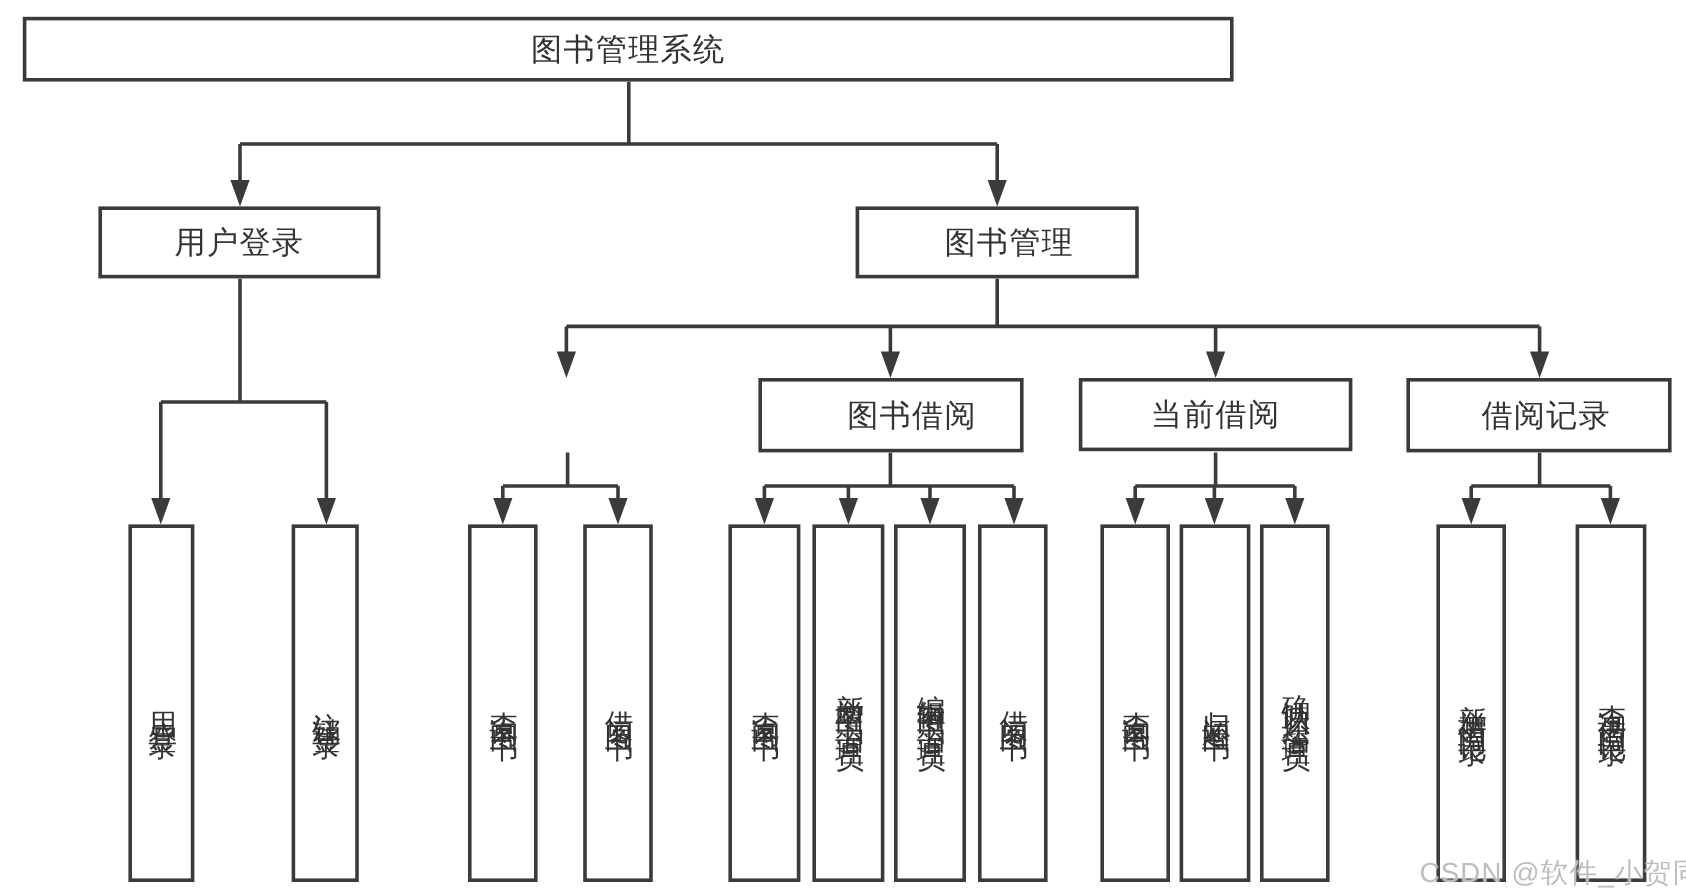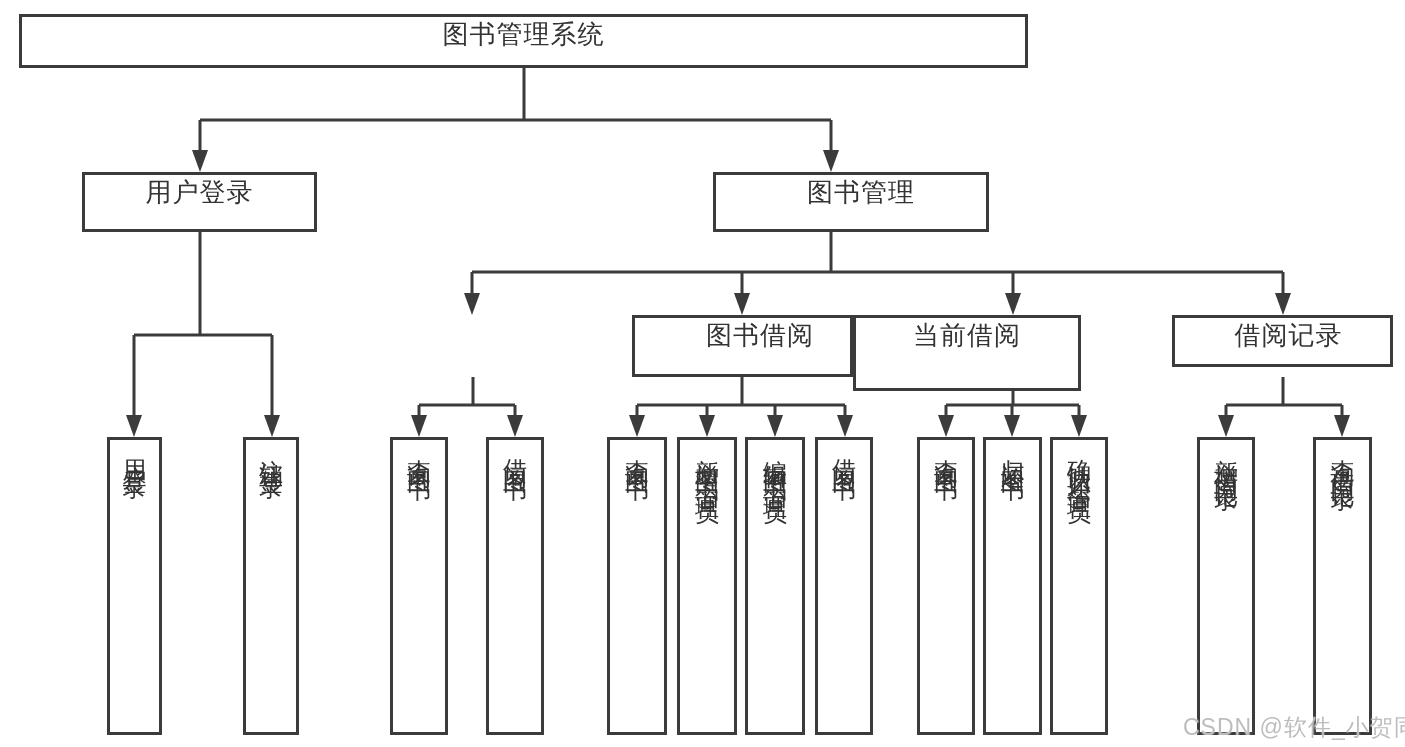--- a/index.html
+++ b/index.html
@@ -10,21 +10,21 @@
     font-family:"Liberation Sans","DejaVu Sans",sans-serif;
     overflow:hidden;
   }
   #connector-svg{position:absolute;left:0;top:0;z-index:0;}
   .box{
     position:absolute;
     box-sizing:border-box;
     border:3px solid #3b3b3b;
     background:#ffffff;
     display:flex;
-    align-items:flex-start;
+    align-items:center;
     justify-content:center;
     color:#333333;
     z-index:1;
   }
   .hlabel{font-size:26px;letter-spacing:1px;white-space:nowrap;}
   .leaf .vtext{
     writing-mode:vertical-rl;
     text-orientation:mixed;
     font-size:24px;
     letter-spacing:6px;
@@ -80,31 +80,31 @@
     </g>
   </svg>
 
   <div class="box" style="left:19px;top:14px;width:1009px;height:54px;">
     <span class="hlabel">图书管理系统</span>
   </div>
 
   <div class="box" style="left:82px;top:172px;width:235px;height:60px;">
     <span class="hlabel">用户登录</span>
   </div>
-  <div class="box" style="left:713px;top:172px;width:276px;height:60px;padding-left:20px;">
+  <div class="box" style="left:713px;top:172px;width:236px;height:60px;padding-left:20px;">
     <span class="hlabel">图书管理</span>
   </div>
 
   <div class="box" style="left:632px;top:315px;width:221px;height:62px;padding-left:35px;">
     <span class="hlabel">图书借阅</span>
   </div>
-  <div class="box" style="left:853px;top:315px;width:228px;height:76px;">
+  <div class="box" style="left:899px;top:315px;width:228px;height:61px;">
     <span class="hlabel">当前借阅</span>
   </div>
-  <div class="box" style="left:1172px;top:315px;width:221px;height:52px;padding-left:12px;">
+  <div class="box" style="left:1172px;top:315px;width:221px;height:62px;padding-left:12px;">
     <span class="hlabel">借阅记录</span>
   </div>
 
   <div class="box leaf" style="left:107px;top:437px;width:55px;height:298px;">
     <span class="vtext">用户登录</span>
   </div>
   <div class="box leaf" style="left:243px;top:437px;width:56px;height:298px;">
     <span class="vtext">注销登录</span>
   </div>
 

